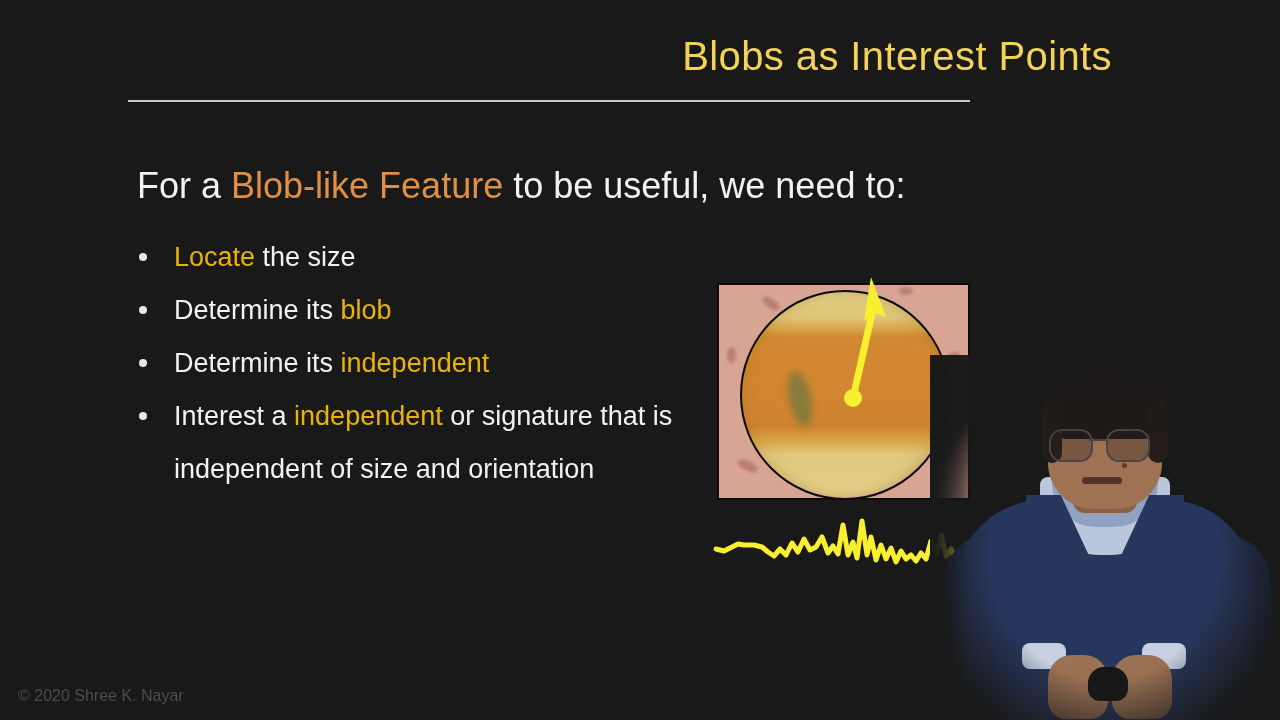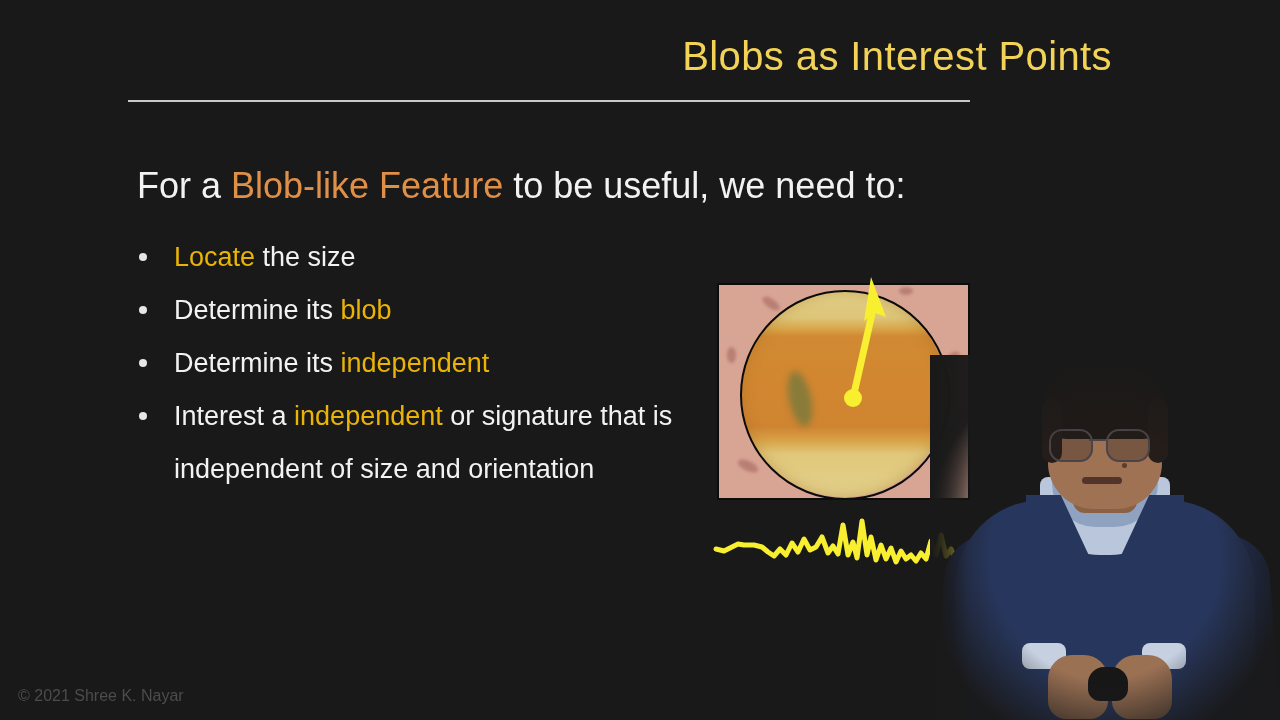--- a/index.html
+++ b/index.html
@@ -436,15 +436,15 @@
       <div class="p-mouth"></div>
       <div class="p-cuffL"></div>
       <div class="p-cuffR"></div>
       <div class="p-handL"></div>
       <div class="p-handR"></div>
       <div class="p-clicker"></div>
       <div class="p-fade"></div>
     </div>
   </div>
 
-  <div id="copyright">© 2021 Shree K. Nayar</div>
+  <div id="copyright">© 2020 Shree K. Nayar</div>
 
 </div>
 
 </body></html>

